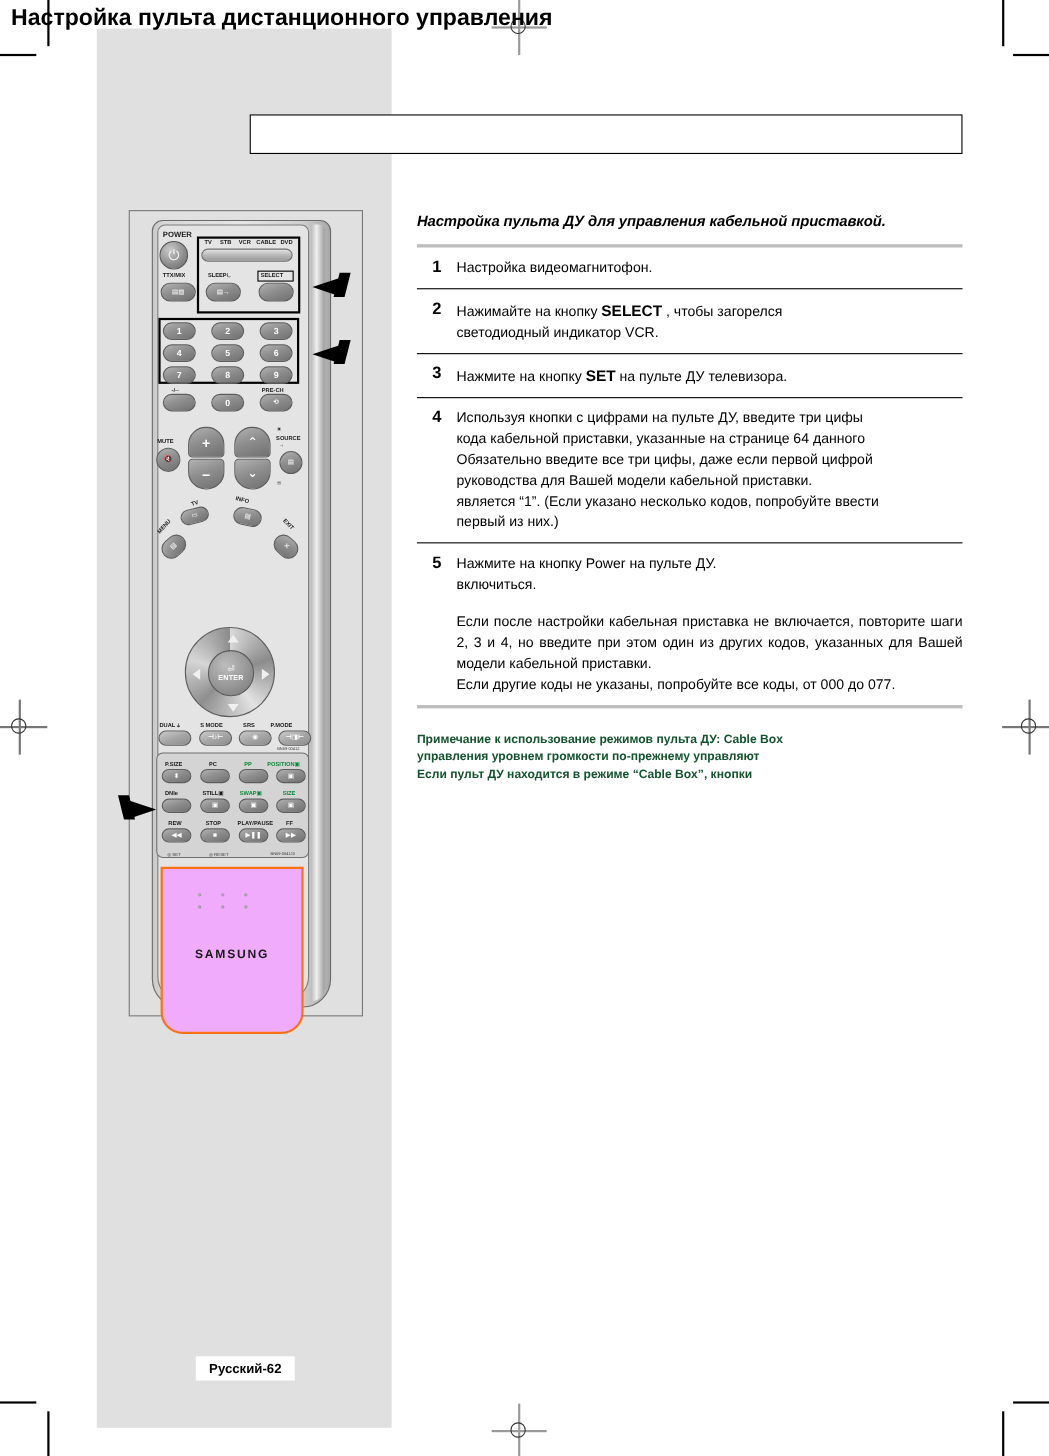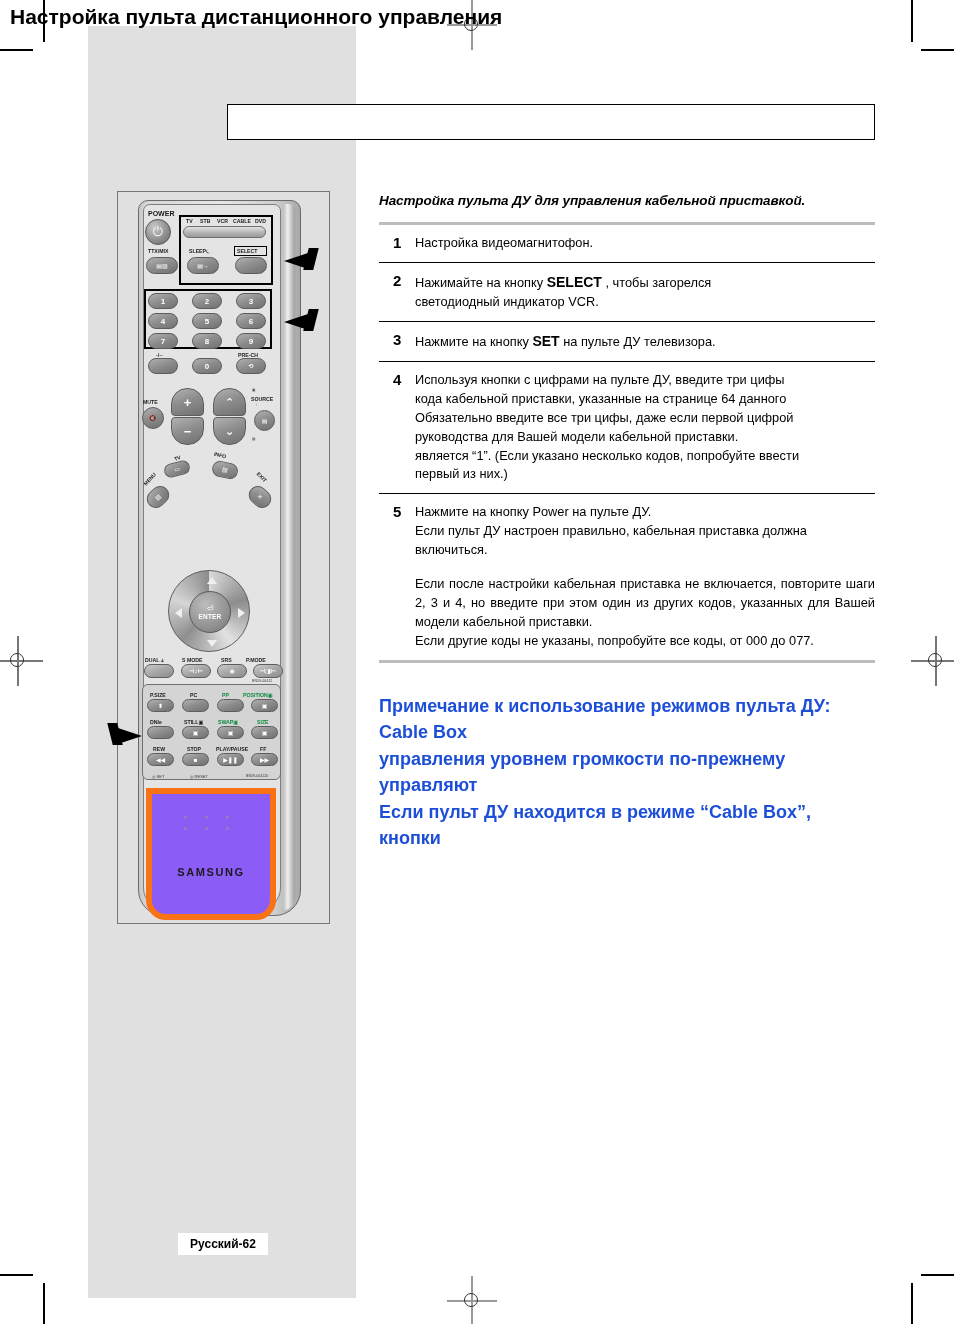--- a/index.html
+++ b/index.html
@@ -42,21 +42,21 @@
   .step-num{
     width:36px;flex:0 0 36px;font-size:15px;font-weight:bold;color:#000;
     padding-left:14px;box-sizing:border-box;
   }
   .step-body{flex:1;font-size:12.8px;line-height:1.48;color:#000;}
   .step-body p{margin:0;}
   .step-body p.just{text-align:justify;}
   .step-body p.gap{margin-top:15px;}
   .b{font-weight:bold;font-size:14px;}
   .note{
-    margin-top:30px;font-size:18px;font-weight:bold;line-height:1.47;color:#1d4ed8;
+    margin-top:20px;font-size:11px;font-weight:bold;line-height:1.47;color:#14532d;
   }
   .note p{margin:0;}
 
   
   .pagetag{
     position:absolute;left:178px;top:1233px;width:90px;height:22px;background:#fff;
     display:flex;align-items:center;justify-content:center;
     font-size:12px;font-weight:bold;color:#000;
   }
 
@@ -147,22 +147,22 @@
   .ar-dn{left:38px;top:69px;border-left:5px solid transparent;border-right:5px solid transparent;border-top:7px solid #f0f0f0;}
   .ar-lf{left:6px;top:37px;border-top:5px solid transparent;border-bottom:5px solid transparent;border-right:7px solid #f0f0f0;}
   .ar-rt{left:69px;top:37px;border-top:5px solid transparent;border-bottom:5px solid transparent;border-left:7px solid #f0f0f0;}
 
   
   .lower-panel{
     position:absolute;left:4px;top:484px;width:139px;height:96px;
     background:#d4d4d4;border:1px solid #6f6f6f;border-radius:6px;box-sizing:border-box;
   }
   .bottom-face{
-    position:absolute;left:8px;top:588px;width:130px;height:132px;
-    background:#8b5cf6;border:6px solid #f97316;border-radius:0 0 20px 20px;box-sizing:border-box;
+    position:absolute;left:8px;top:588px;width:130px;height:152px;
+    background:#f0abfc;border:2px solid #f97316;border-radius:0 0 20px 20px;box-sizing:border-box;
   }
   .dot{position:absolute;width:3px;height:3px;border-radius:50%;border:1px solid #9a9a9a;box-sizing:border-box;}
   .samsung{
     position:absolute;left:0;right:0;top:72px;text-align:center;
     font-size:11px;font-weight:bold;letter-spacing:1.6px;color:#1b1b1b;
   }
 </style>
 </head>
 <body>
 
@@ -446,21 +446,20 @@
       <p>первый из них.)</p>
     </div>
   </div>
 
   <div class="rule-thin"></div>
 
   <div class="step">
     <div class="step-num">5</div>
     <div class="step-body">
       <p>Нажмите на кнопку Power на пульте ДУ.</p>
-      <p>Если пульт ДУ настроен правильно, кабельная приставка должна</p>
       <p>включиться.</p>
       <p class="just gap">Если после настройки кабельная приставка не включается, повторите шаги  2, 3 и 4, но введите при этом один из других кодов, указанных для Вашей модели кабельной приставки.</p>
       <p>Если другие коды не указаны, попробуйте все коды, от 000 до 077.</p>
     </div>
   </div>
 
   <div class="rule-thick"></div>
 
   <div class="note">
     <p>Примечание к использование режимов пульта ДУ: Cable Box</p>

